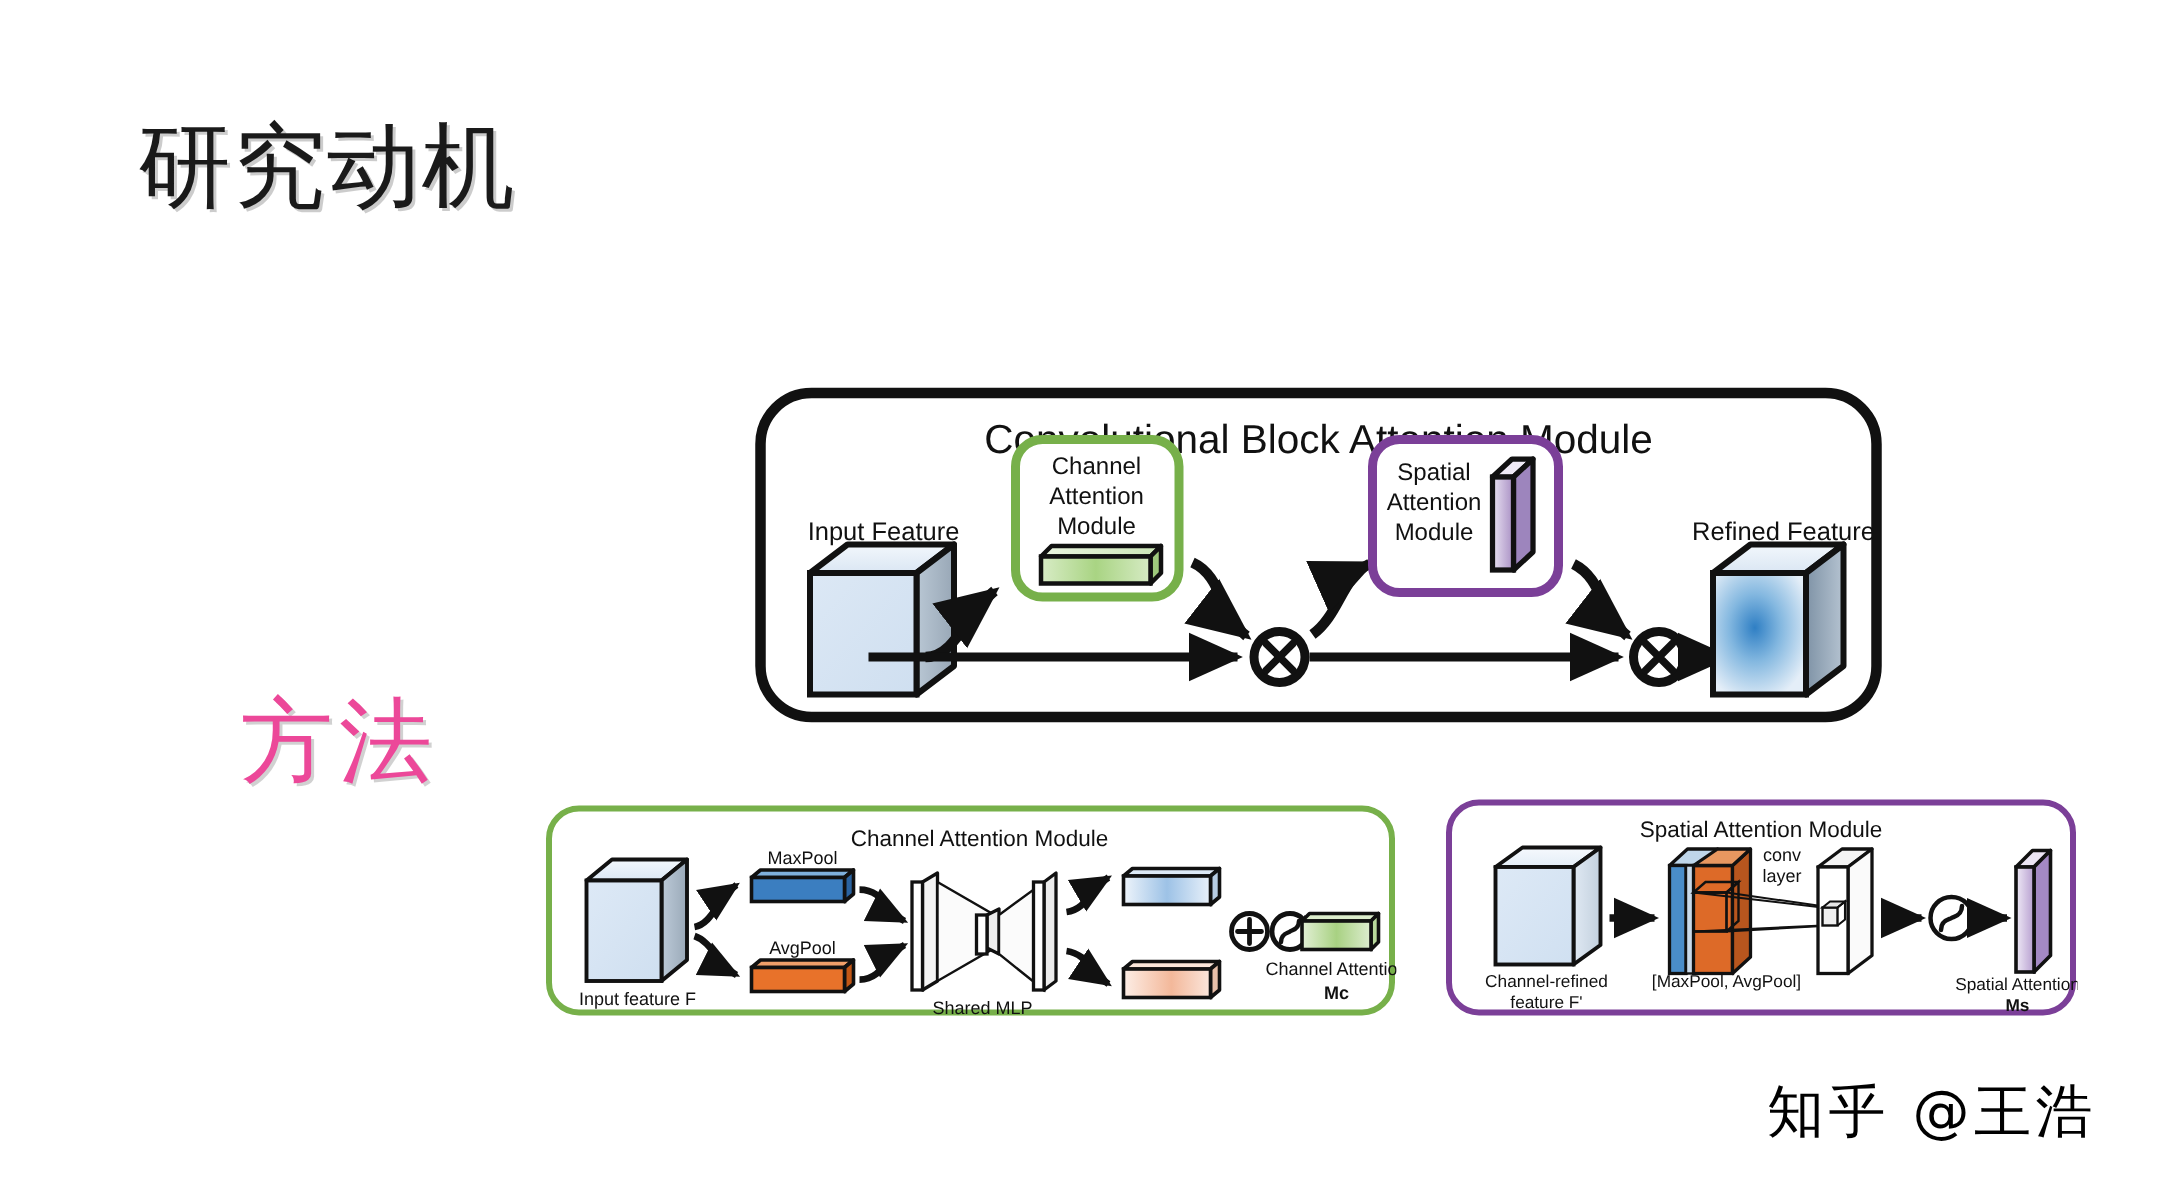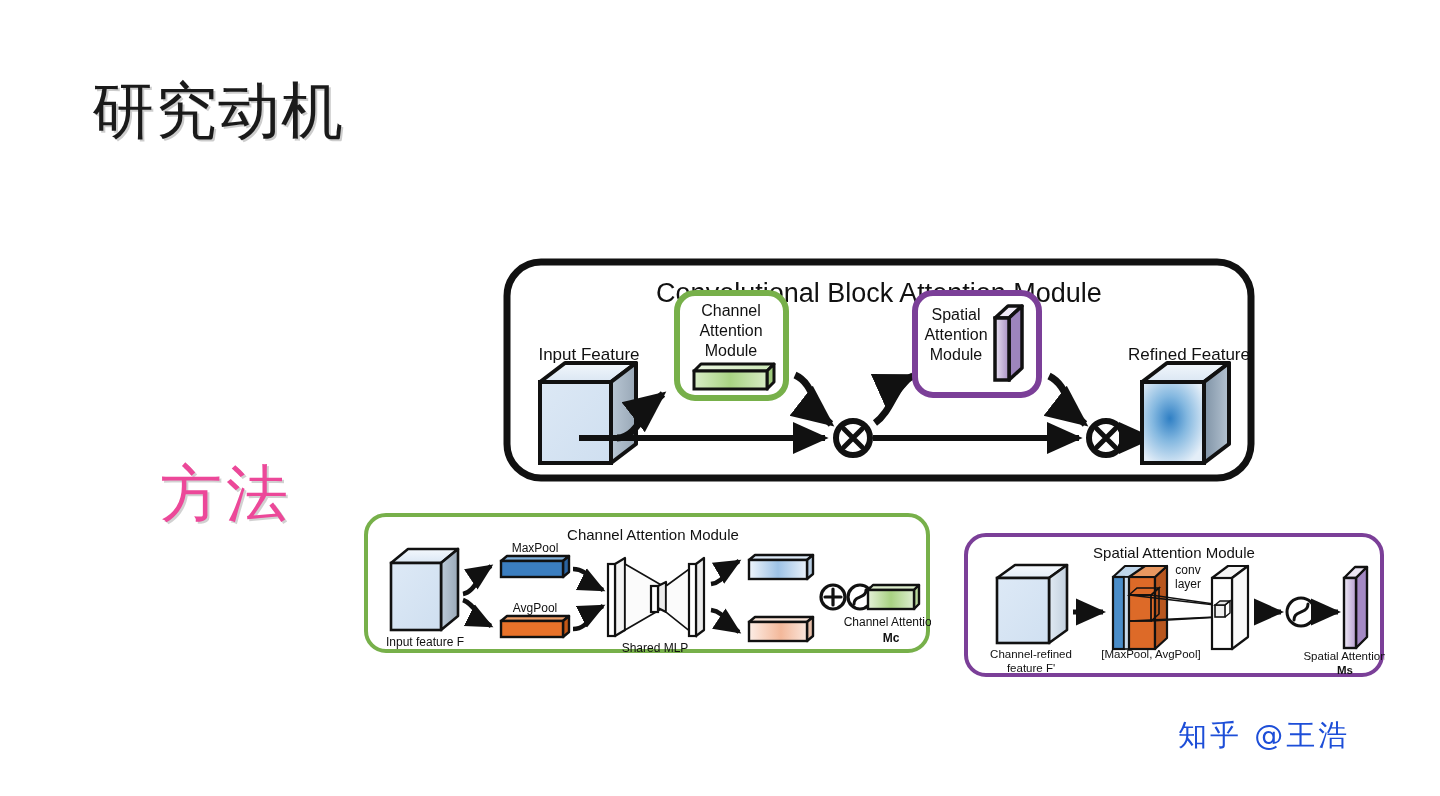--- a/index.html
+++ b/index.html
@@ -37,28 +37,28 @@
     position:absolute;left:160px;top:452px;
     font-size:62px;color:#ec4899;letter-spacing:4px;
     font-family:"DejaVu Sans","Liberation Sans",sans-serif;
     text-shadow:2px 2px 0 rgba(0,0,0,0.18);
     white-space:nowrap;
   }
 
   
   .watermark{
     position:absolute;left:1178px;top:716px;
-    font-size:29px;color:#1d4ed8;letter-spacing:3px;
+    font-size:38px;color:#000000;letter-spacing:3px;
     font-family:"DejaVu Sans","Liberation Sans",sans-serif;
     white-space:nowrap;
   }
 
   
   .fig-cbam{position:absolute;left:503px;top:258px;width:752px;height:224px;}
-  .fig-cam{position:absolute;left:363px;top:512px;width:568px;height:148px;}
+  .fig-cam{position:absolute;left:363px;top:536px;width:568px;height:148px;}
   .fig-sam{position:absolute;left:963px;top:532px;width:422px;height:152px;}
   .fig-cbam svg,.fig-cam svg,.fig-sam svg{display:block;width:100%;height:100%;}
 
   .lbl{font-family:"Liberation Sans","DejaVu Sans",sans-serif;fill:#111;}
 </style>
 </head>
 <body>
 
 <div class="page">
 

